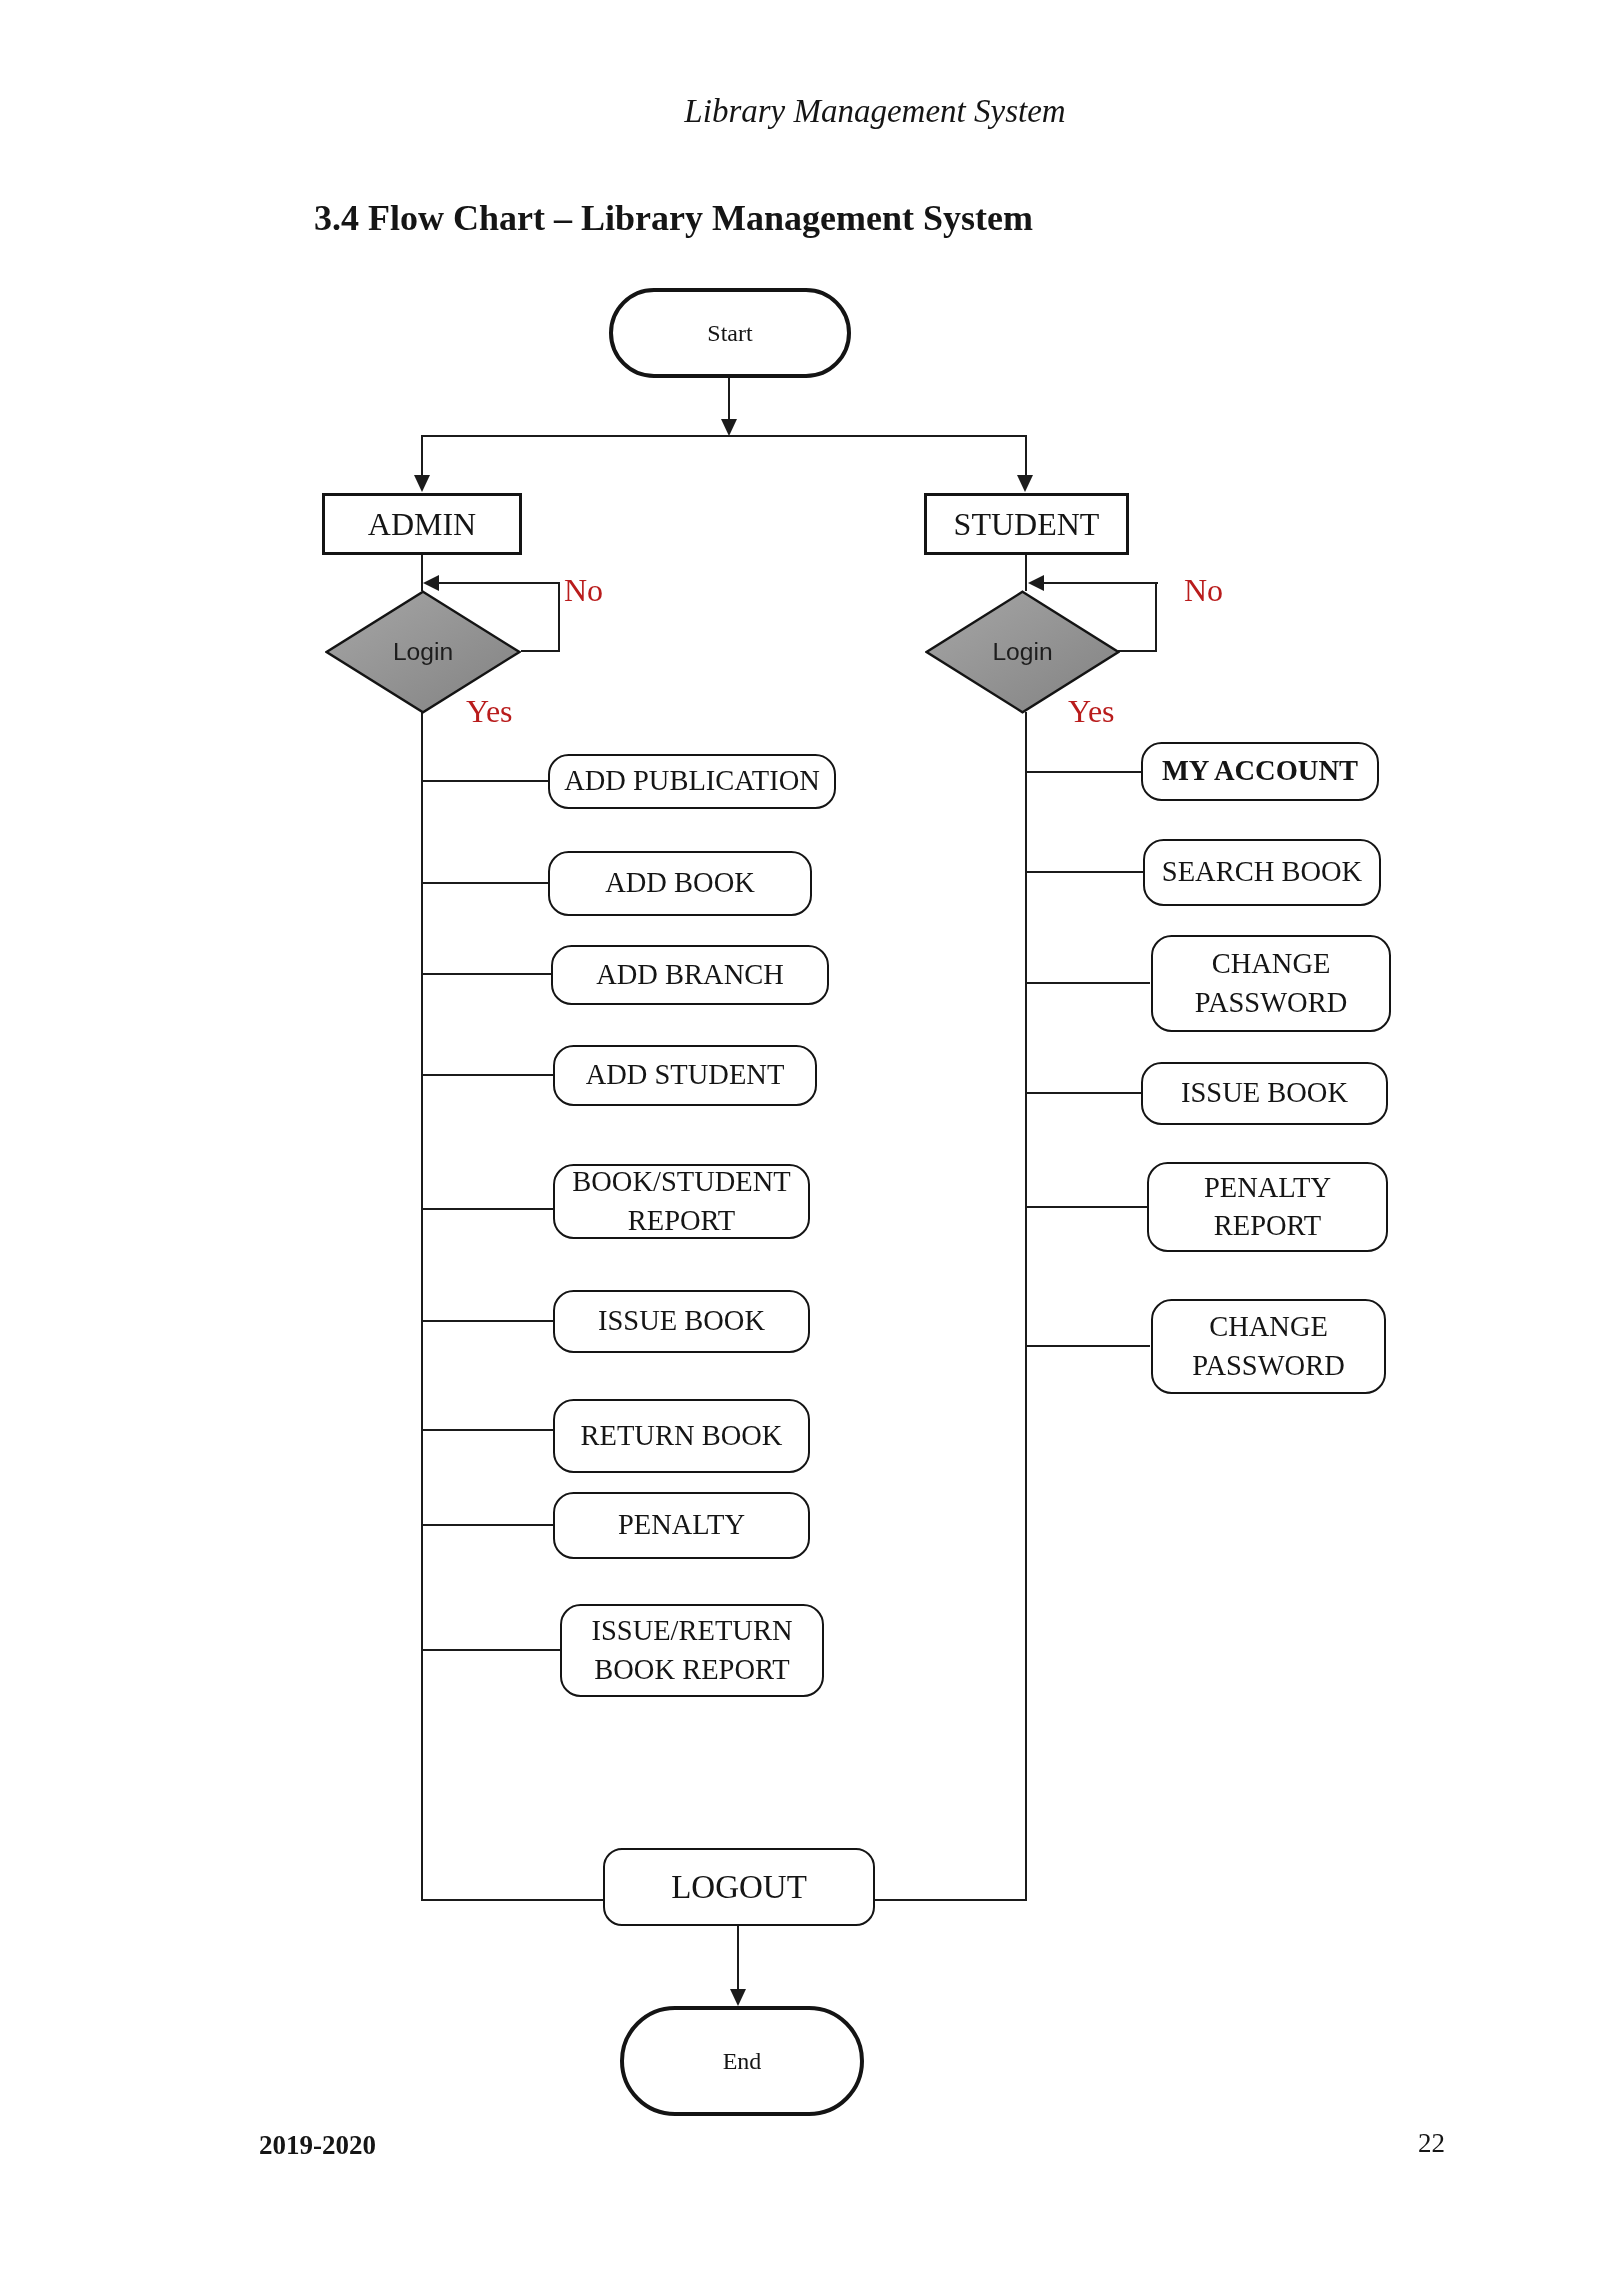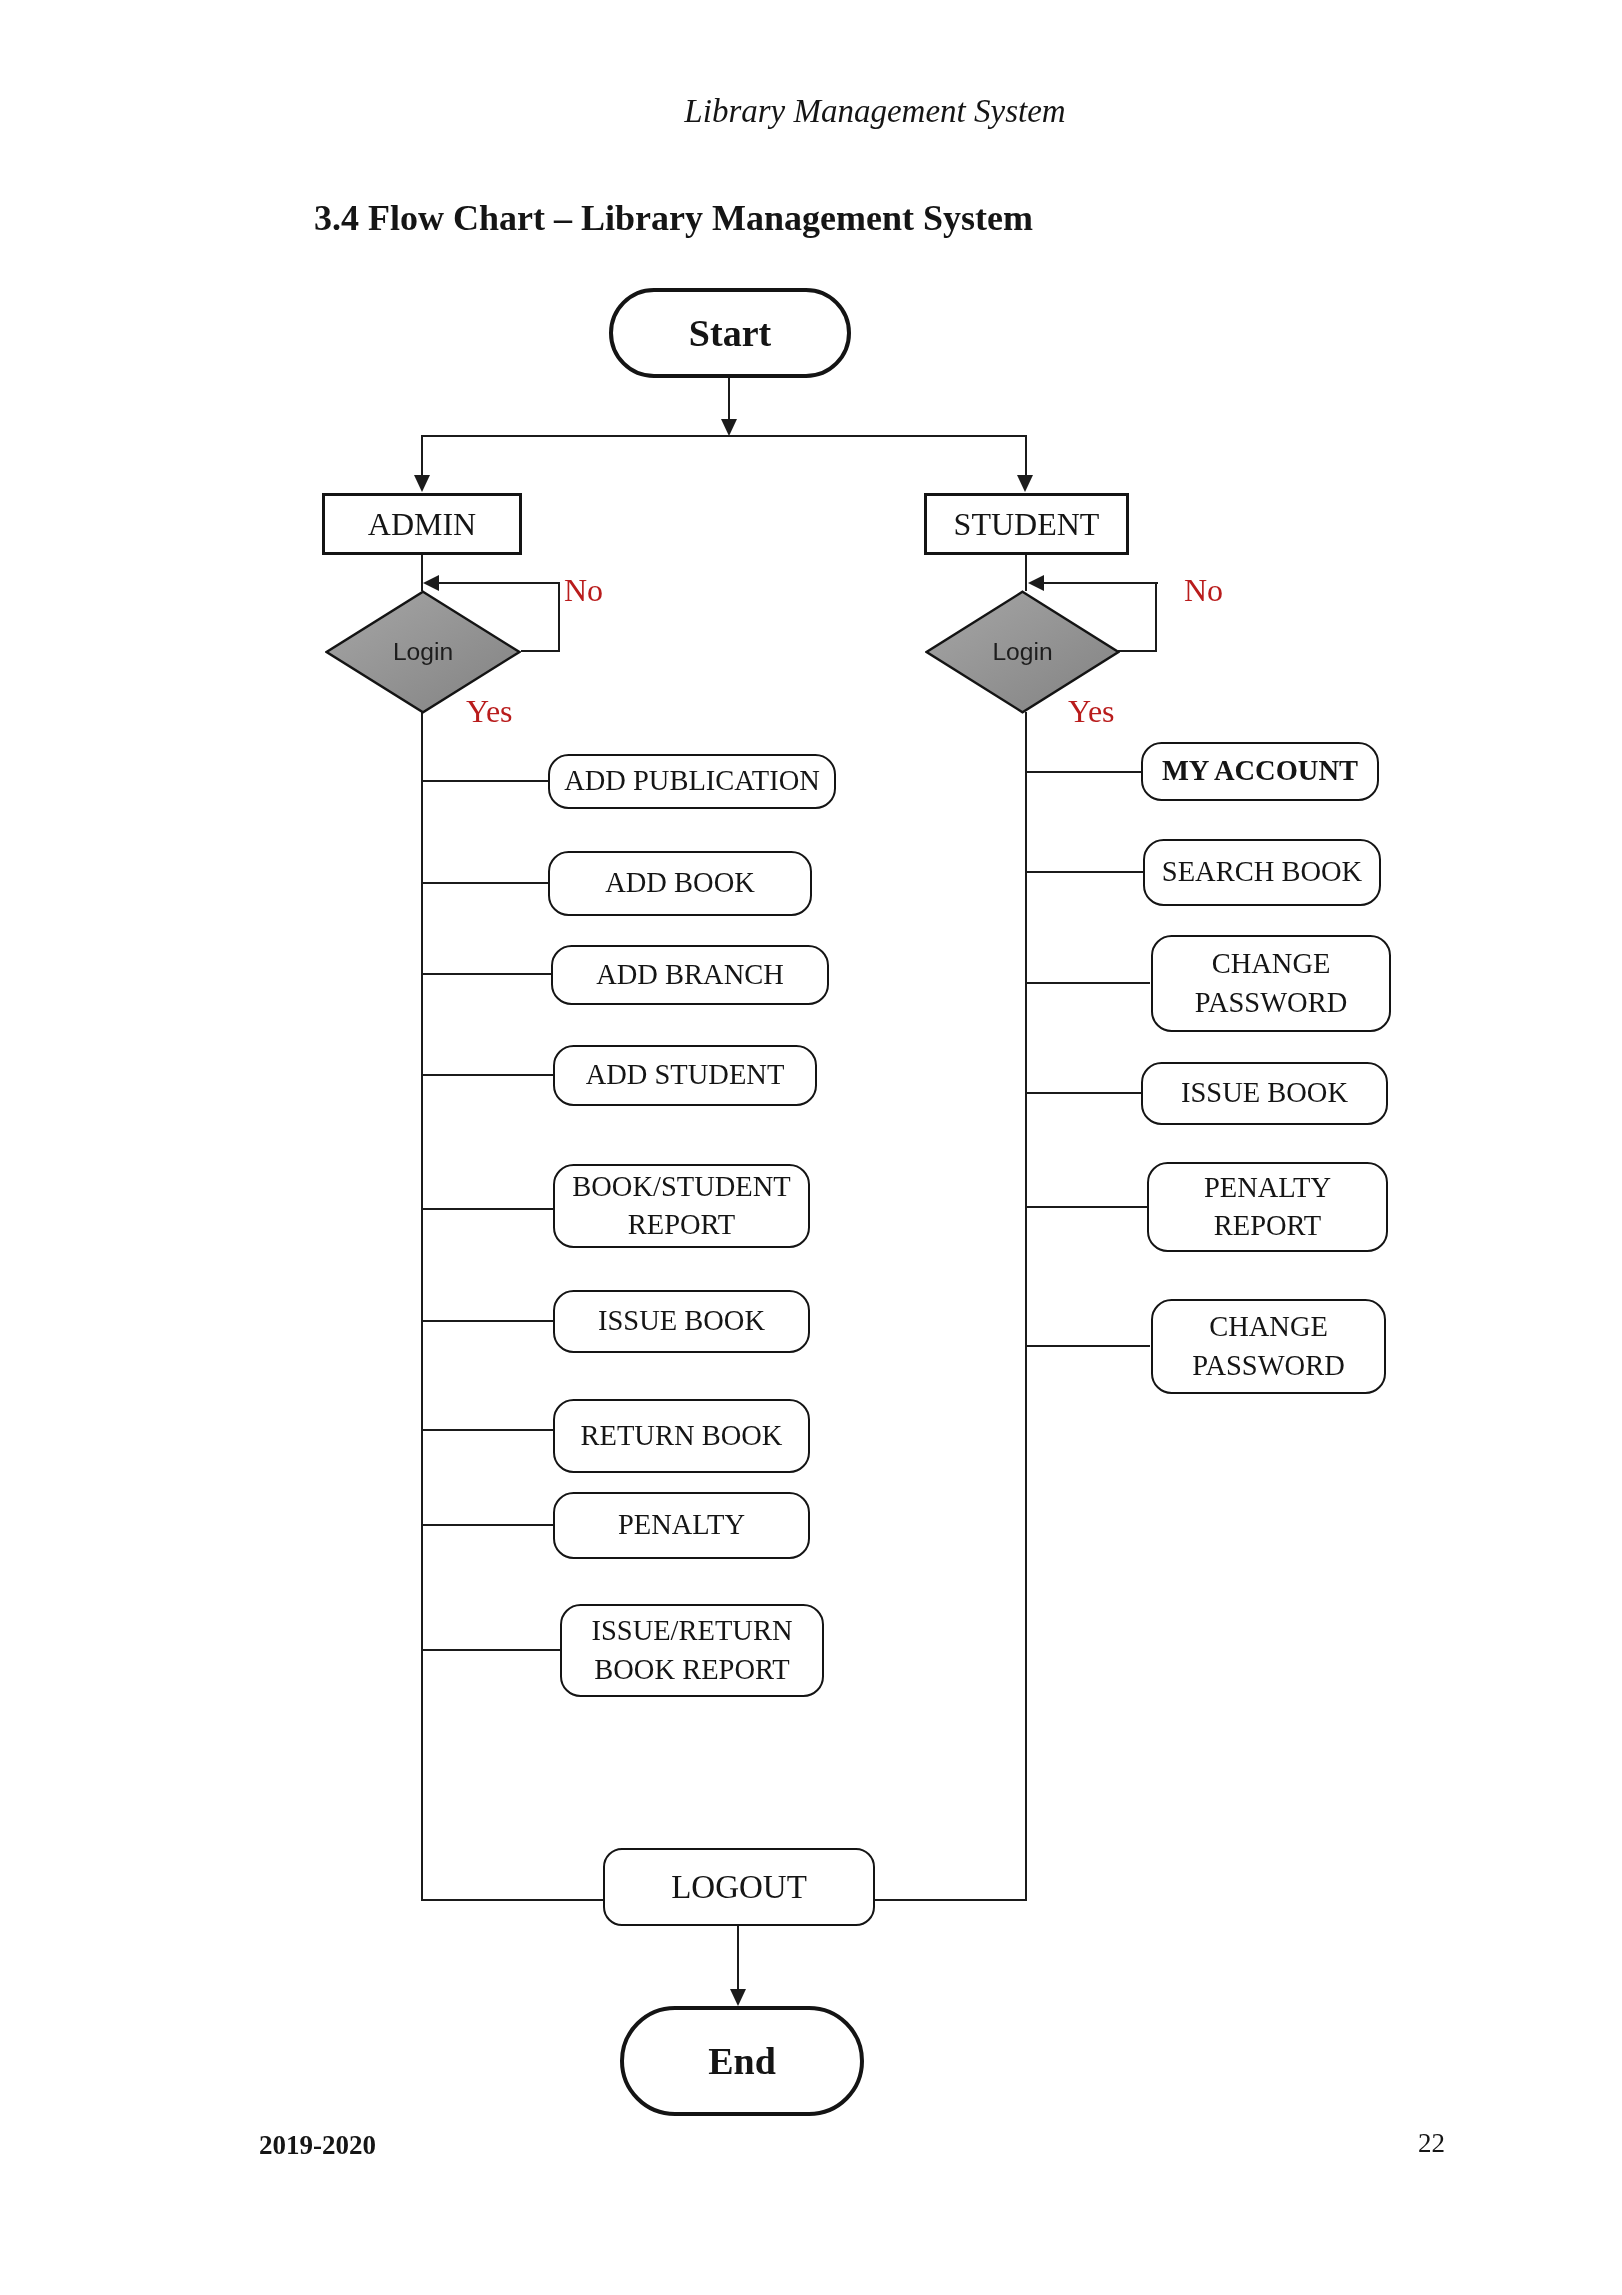--- a/index.html
+++ b/index.html
@@ -21,34 +21,34 @@
     font-weight:bold;font-size:36px;
   }
   .footer-left{position:absolute;left:259px;top:2130px;font-weight:bold;font-size:27px;}
   .footer-right{position:absolute;left:1418px;top:2128px;font-size:27px;}
 
   
   .node{
     position:absolute;display:flex;align-items:center;justify-content:center;
     text-align:center;color:#151515;background:#fff;box-sizing:border-box;
   }
-  .terminal{border:4px solid #141414;border-radius:48px;font-weight:bold;font-size:38px;}
+  .terminal{border:4px solid #141414;border-radius:48px;font-weight:normal;font-size:24px;}
   .branch{border:3.2px solid #141414;font-size:32px;}
   .action{border:2.4px solid #141414;border-radius:20.6px;font-size:28.5px;line-height:1.35;white-space:pre-line;}
   .logoutbox{border:2.4px solid #141414;border-radius:19px;font-size:33px;}
 
   
   #n-start{left:609px;top:288px;width:242px;height:90px;}
   #n-admin{left:322px;top:493px;width:200px;height:62px;}
   #n-student{left:924px;top:493px;width:205px;height:62px;}
   #a1{left:548px;top:754px;width:288px;height:55px;}
   #a2{left:548px;top:851px;width:264px;height:65px;}
   #a3{left:551px;top:945px;width:278px;height:60px;}
   #a4{left:553px;top:1045px;width:264px;height:61px;}
-  #a5{left:553px;top:1164px;width:257px;height:84px;}
+  #a5{left:553px;top:1164px;width:257px;height:75px;}
   #a6{left:553px;top:1290px;width:257px;height:63px;}
   #a7{left:553px;top:1399px;width:257px;height:74px;}
   #a8{left:553px;top:1492px;width:257px;height:67px;}
   #a9{left:560px;top:1604px;width:264px;height:93px;}
   #s1{left:1141px;top:742px;width:238px;height:59px;font-weight:bold;}
   #s2{left:1143px;top:839px;width:238px;height:67px;}
   #s3{left:1151px;top:935px;width:240px;height:97px;}
   #s4{left:1141px;top:1062px;width:247px;height:63px;}
   #s5{left:1147px;top:1162px;width:241px;height:90px;}
   #s6{left:1151px;top:1299px;width:235px;height:95px;}

